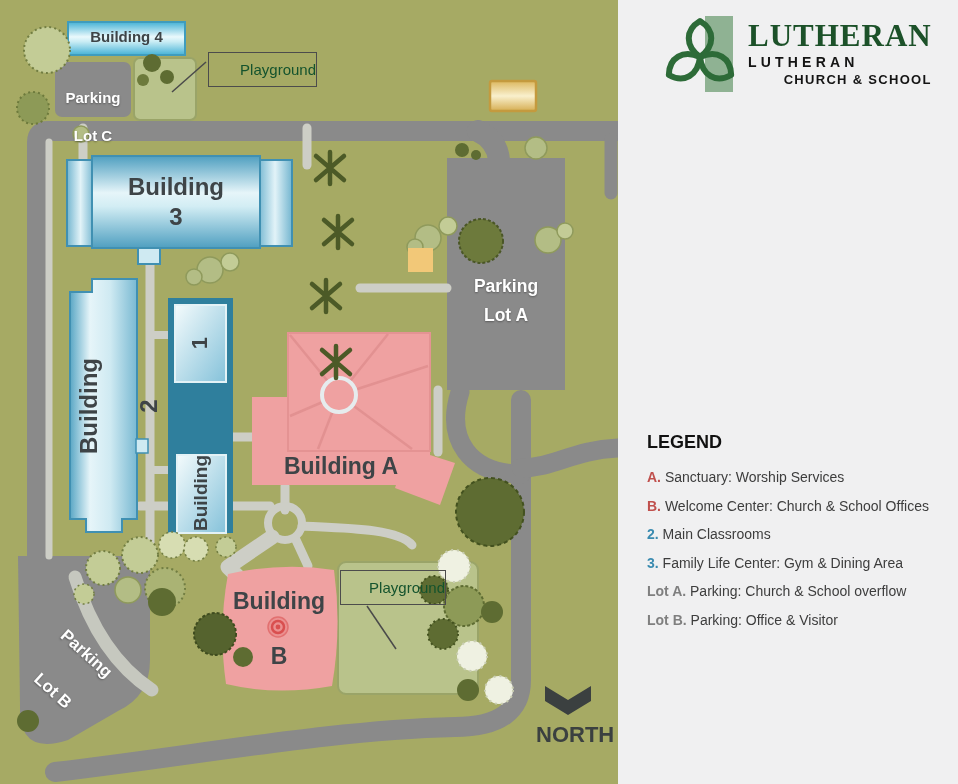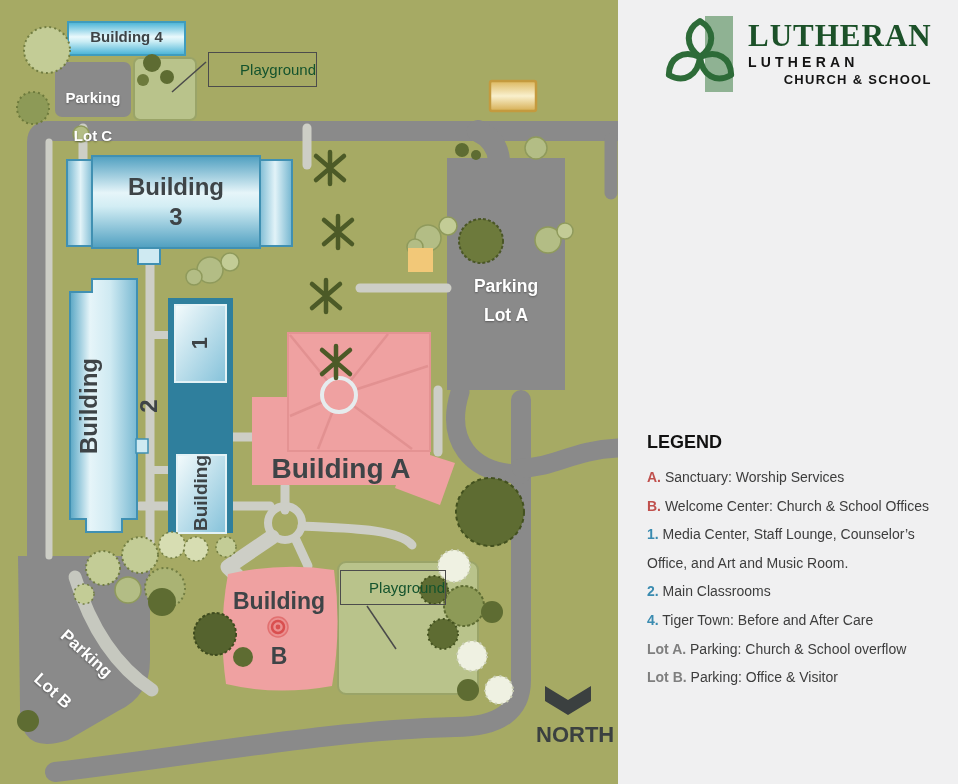--- a/index.html
+++ b/index.html
@@ -233,21 +233,21 @@
 
     <div class="lbl b rot" style="left:104px;top:406px;width:220px;font-size:24px;line-height:30px;">
       <span>Building</span><br>
       <span>2</span>
     </div>
 
     <div class="lbl b rot" style="left:200px;top:343px;width:60px;font-size:22px;">1</div>
 
     <div class="lbl b rot" style="left:201px;top:493px;width:80px;font-size:19px;">Building</div>
 
-    <div class="lbl b" style="left:252px;top:453px;width:178px;font-size:28px;">Building A</div>
+    <div class="lbl b" style="left:252px;top:453px;width:178px;font-size:23px;">Building A</div>
 
     <div class="lbl b white" style="left:447px;top:272px;width:118px;font-size:17.5px;line-height:29px;">
       <span>Parking</span><br>
       <span>Lot  A</span>
     </div>
 
     <div class="lbl b" style="left:224px;top:588px;width:110px;font-size:23px;">Building</div>
     <div class="lbl b" style="left:224px;top:643px;width:110px;font-size:23px;">B</div>
 
     <div class="pgbox" style="left:340px;top:570px;width:104px;height:33px;">
@@ -285,30 +285,26 @@
 
       <div class="li">
         <span class="pfx red">A.</span>
         <span>Sanctuary: Worship Services</span>
       </div>
       <div class="li">
         <span class="pfx red">B.</span>
         <span>Welcome Center: Church &amp; School Offices</span>
       </div>
       <div class="li">
-        <span class="pfx blue">1.</span>
-        <span>Media Center, Staff Lounge, Counselor’s Office, and Art and Music Room.</span>
-      </div>
-      <div class="li">
         <span class="pfx blue">2.</span>
         <span>Main Classrooms</span>
       </div>
       <div class="li">
-        <span class="pfx blue">4.</span>
-        <span>Tiger Town: Before and After Care</span>
+        <span class="pfx blue">3.</span>
+        <span>Family Life Center: Gym &amp; Dining Area</span>
       </div>
       <div class="li">
         <span class="pfx gray">Lot A.</span>
         <span>Parking: Church &amp; School overflow</span>
       </div>
       <div class="li">
         <span class="pfx gray">Lot B.</span>
         <span>Parking: Office &amp; Visitor</span>
       </div>
     </div>

